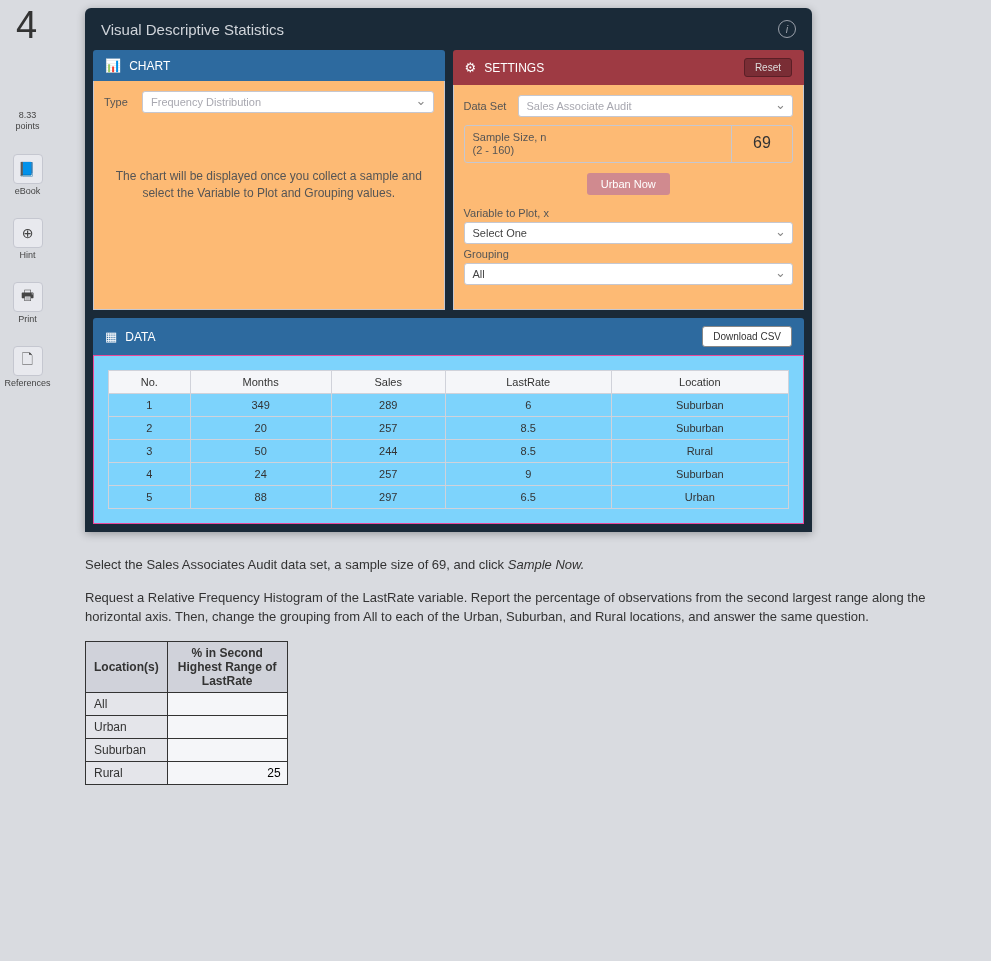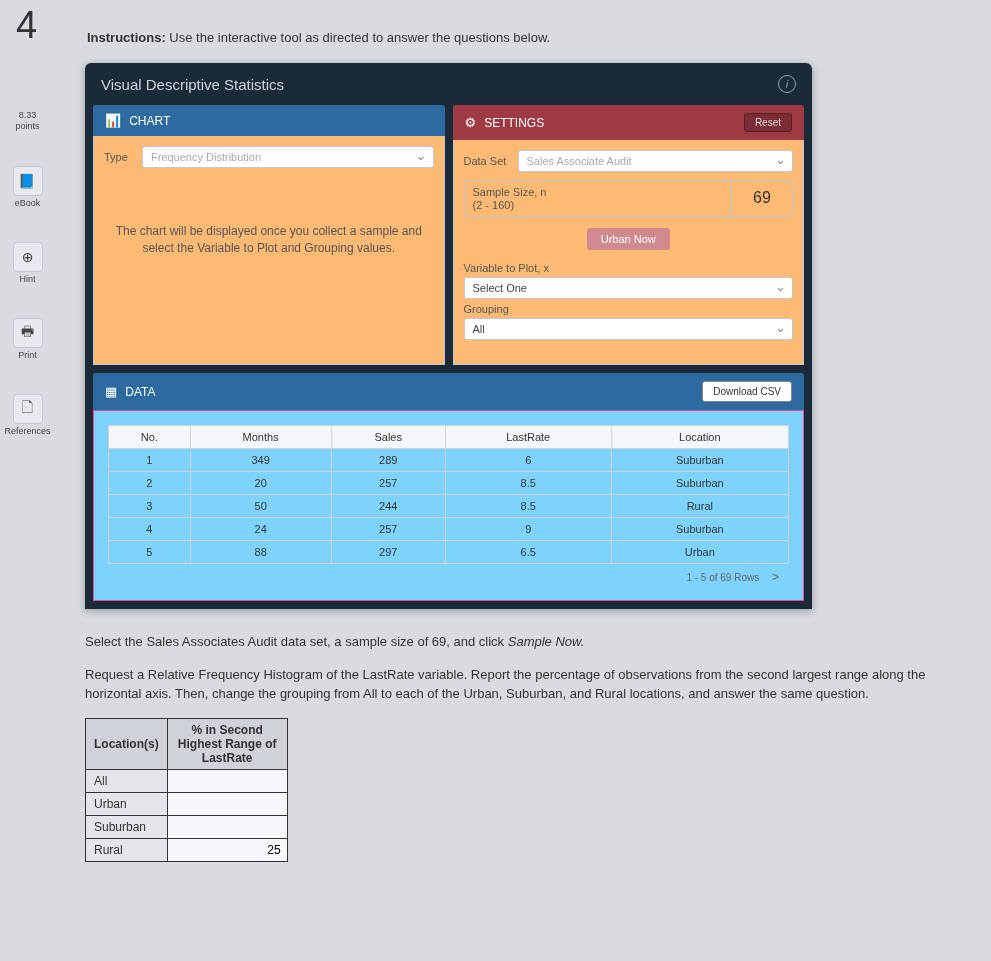--- a/index.html
+++ b/index.html
@@ -15,21 +15,21 @@
     .page {
       display: flex;
       height: 100%;
     }
     .sidebar {
       width: 55px;
       padding-top: 110px;
       display: flex;
       flex-direction: column;
       align-items: center;
-      gap: 34px;
+      gap: 22px;
       font-size: 9px;
       color: #444;
     }
     .side-points {
       text-align: center;
       line-height: 1.2;
     }
     .side-icon {
       width: 30px;
       height: 30px;
@@ -304,23 +304,20 @@
       <div class="side-icon">🖶</div>
       <span>Print</span>
     </div>
     <div class="side-item">
       <div class="side-icon">🗋</div>
       <span>References</span>
     </div>
   </div>
 
   <div class="main">
-    <div class="instructions">
-      <b>Instructions:</b><span> Use the interactive tool as directed to answer the questions below.</span>
-    </div>
 
     <div class="tool">
       <div class="tool-title">
         <span>Visual Descriptive Statistics</span>
         <span class="info-icon">i</span>
       </div>
 
       <div class="panels">
         <div class="panel">
           <div class="panel-hdr hdr-chart">
@@ -415,24 +412,20 @@
                 </tr>
                 <tr>
                   <td>5</td>
                   <td>88</td>
                   <td>297</td>
                   <td>6.5</td>
                   <td>Urban</td>
                 </tr>
               </tbody>
           </table>
-          <div class="pager">
-            <span>1 - 5 of 69 Rows</span>
-            <span class="arrow">&gt;</span>
-          </div>
         </div>
       </div>
     </div>
 
     <div class="qtext">
       <p><span>Select the Sales Associates Audit data set, a sample size of 69, and click </span><span class="italic">Sample Now.</span></p>
       <p>Request a Relative Frequency Histogram of the LastRate variable. Report the percentage of observations from the second largest range along the horizontal axis. Then, change the grouping from All to each of the Urban, Suburban, and Rural locations, and answer the same question.</p>
     </div>
 
     <table class="answer-tbl">

